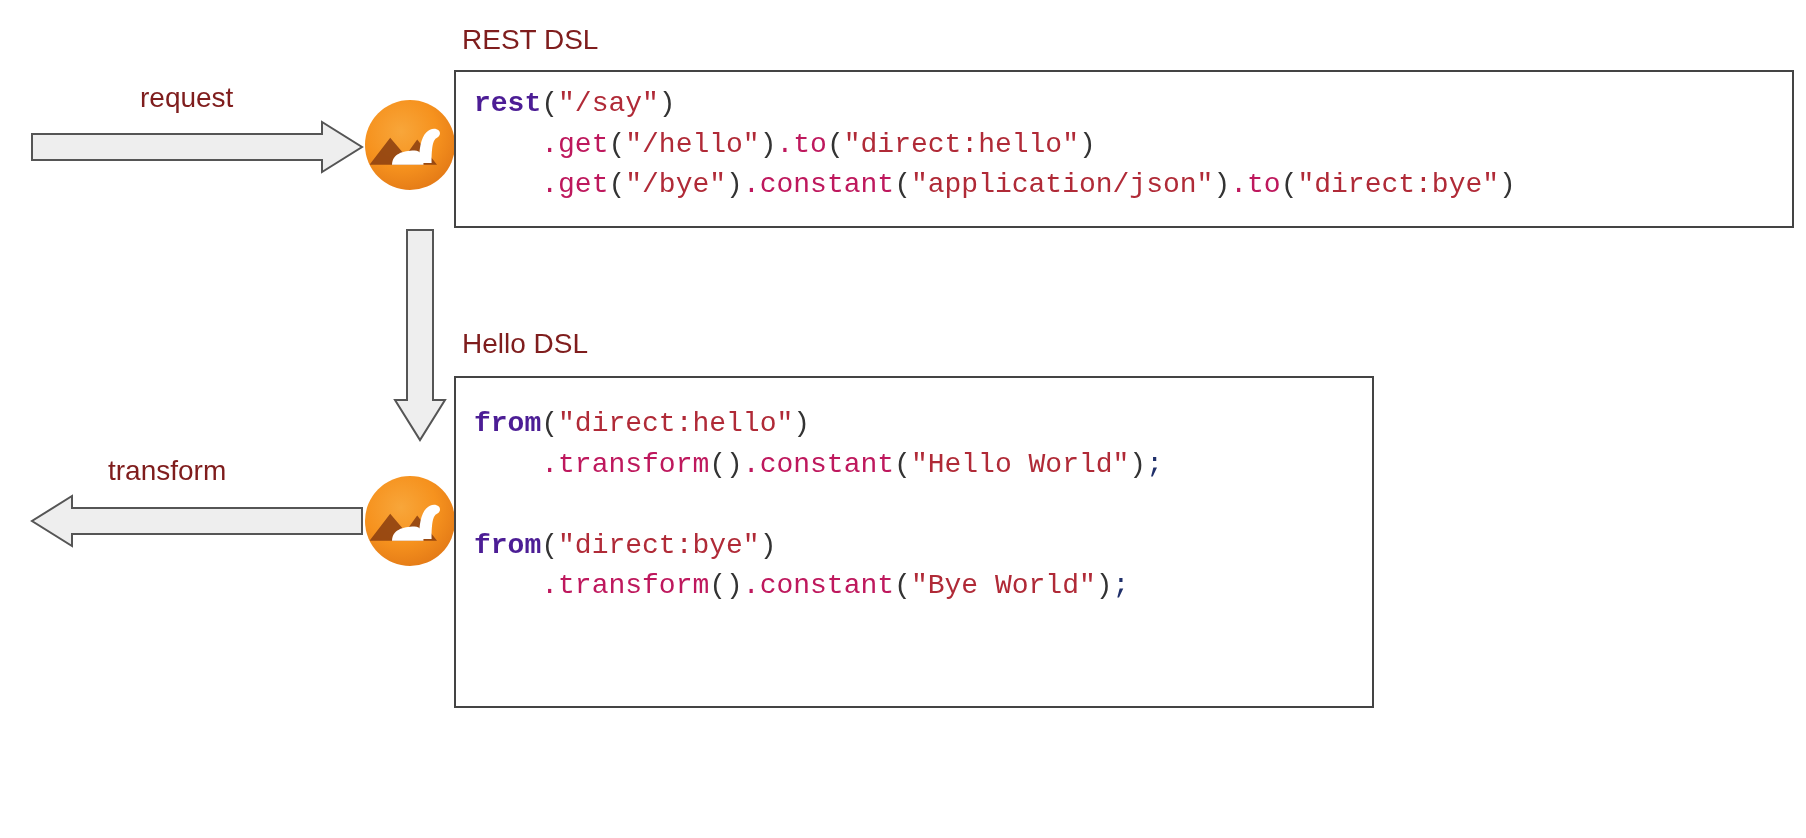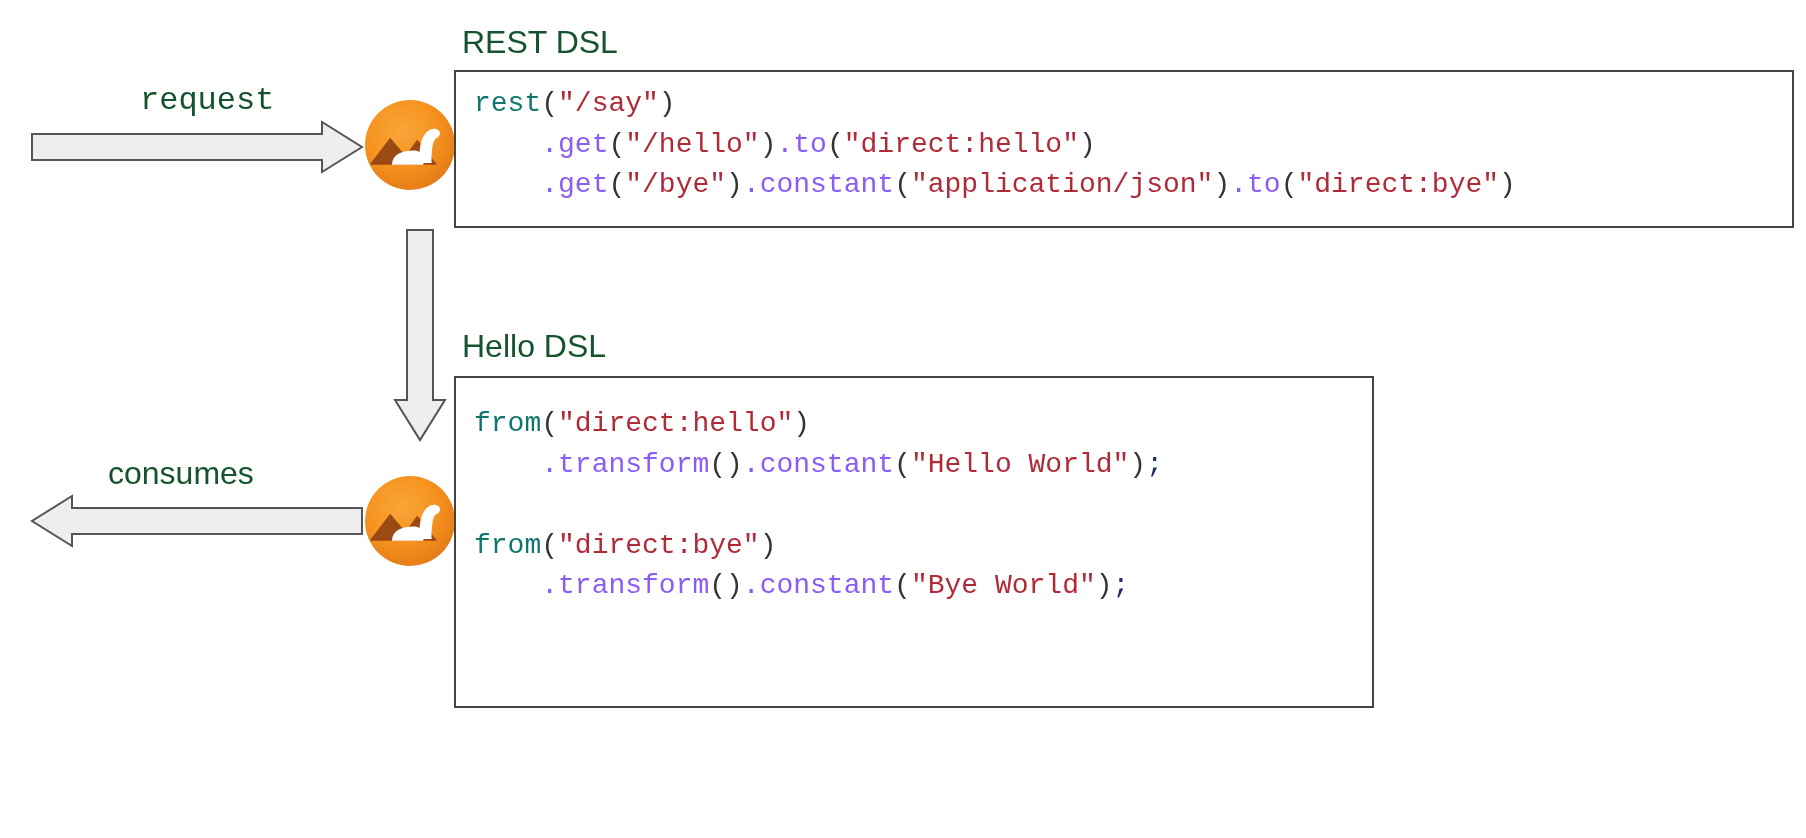--- a/index.html
+++ b/index.html
@@ -6,39 +6,39 @@
     margin: 0;
     padding: 0;
     font-family: Arial, Helvetica, sans-serif;
     width: 1806px;
     height: 838px;
     position: relative;
     background: #fff;
   }
   .label {
     position: absolute;
-    font-size: 32px;
-    color: #14532d;
+    font-size: 28px;
+    color: #7f1d1d;
   }
   .code-box {
     position: absolute;
     border: 2px solid #444;
     background: #fff;
     font-family: "Menlo", "Consolas", "Courier New", monospace;
     font-size: 28px;
     line-height: 1.45;
     padding: 12px 18px;
     white-space: pre;
     color: #333;
     overflow: hidden;
   }
-  .kw   { color: #0f766e; }   
+  .kw   { color: #4c1d95; font-weight: bold; }   
   .str  { color: #b02a37; }   
   .punc { color: #333; }      
-  .dot-kw { color: #8b5cf6; } 
+  .dot-kw { color: #be185d; } 
   .semi { color: #20306a; }
 
   
   .camel-icon {
     position: absolute;
     width: 90px;
     height: 90px;
     border-radius: 50%;
     background: radial-gradient(circle at 40% 35%, #f8a63a 0%, #f6921e 45%, #d86b12 100%);
     overflow: hidden;
@@ -51,22 +51,22 @@
 
   
   .arrow-svg {
     position: absolute;
     overflow: visible;
   }
 </style>
 </head>
 <body>
 
-<div class="label" style="left:140px; top:82px;font-family:Liberation Mono, monospace;">request</div>
-<div class="label" style="left:108px; top:455px;">consumes</div>
+<div class="label" style="left:140px; top:82px;">request</div>
+<div class="label" style="left:108px; top:455px;">transform</div>
 <div class="label" style="left:462px; top:24px;">REST DSL</div>
 <div class="label" style="left:462px; top:328px;">Hello DSL</div>
 
 <svg class="arrow-svg" style="left:32px; top:122px;" width="330" height="50">
   <polygon points="0,12 290,12 290,0 330,25 290,50 290,38 0,38" fill="#eeeeee" stroke="#555" stroke-width="2"></polygon>
 </svg>
 
 <svg class="arrow-svg" style="left:32px; top:496px;" width="330" height="50">
   <polygon points="330,12 40,12 40,0 0,25 40,50 40,38 330,38" fill="#eeeeee" stroke="#555" stroke-width="2"></polygon>
 </svg>

